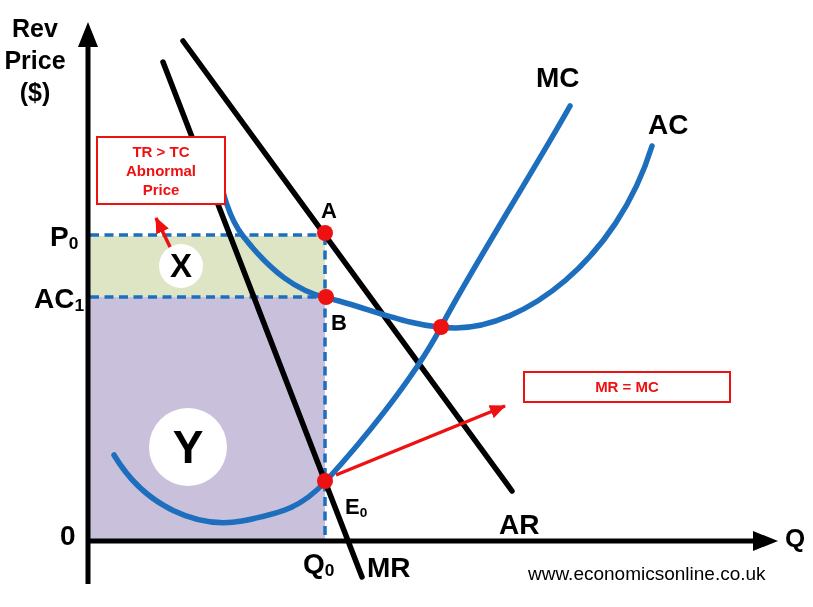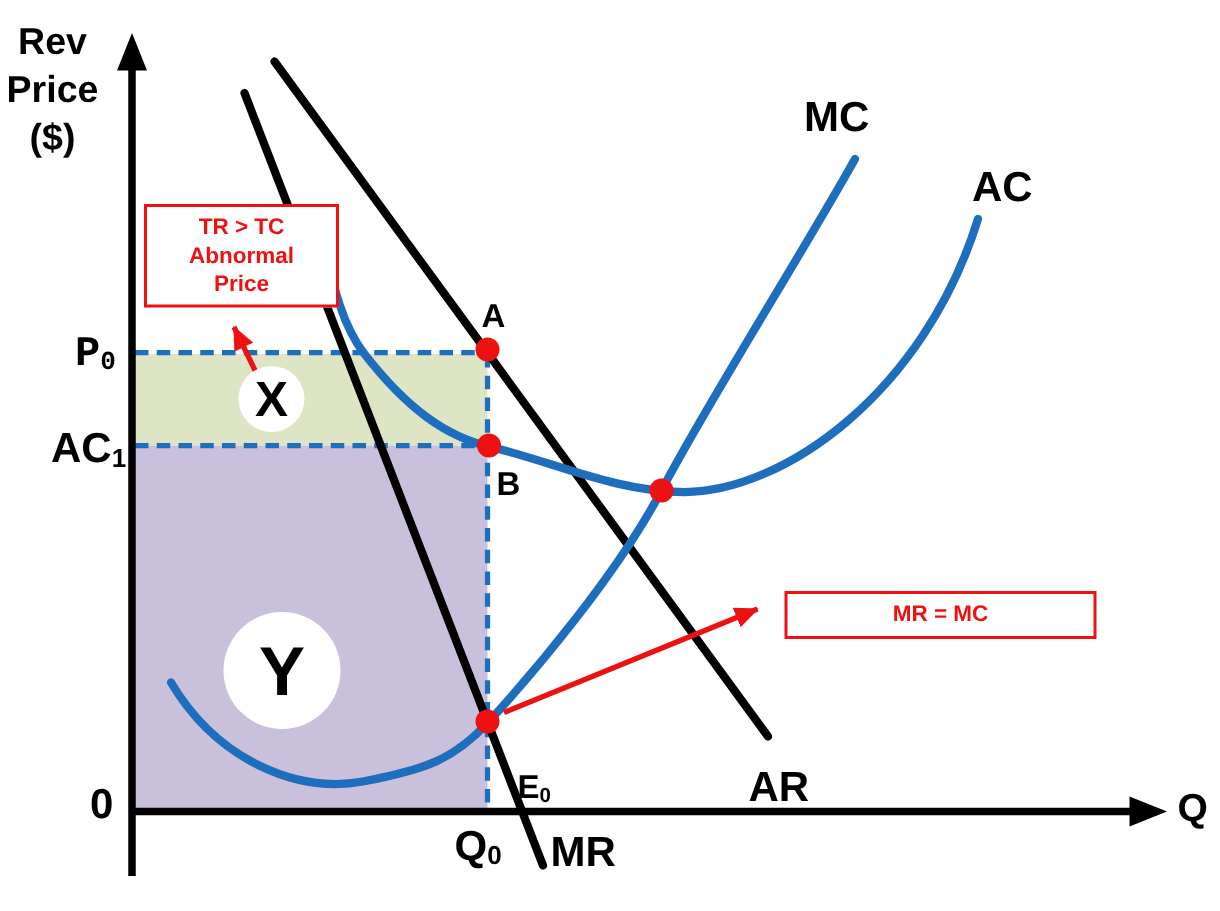--- a/index.html
+++ b/index.html
@@ -67,49 +67,50 @@
     <circle cx="441" cy="327" r="8" fill="#ee1111"></circle>
     <circle cx="325" cy="481" r="8" fill="#ee1111"></circle>
   </svg>
 
   <div class="lbl ytitle" style="left:2px;top:12px;">
     <div>Rev</div>
     <div>Price</div>
     <div>($)</div>
   </div>
 
-  <div class="lbl" style="left:50px;top:222px;font-family:Liberation Mono, monospace;">
+  <div class="lbl" style="left:50px;top:222px;">
     <span>P</span><span class="sub">0</span>
   </div>
   <div class="lbl" style="left:34px;top:284px;">
     <span>AC</span><span class="sub">1</span>
   </div>
   <div class="lbl" style="left:60px;top:521px;">0</div>
   <div class="lbl" style="left:303px;top:549px;">
     <span>Q</span><span class="sub">0</span>
   </div>
   <div class="lbl" style="left:785px;top:525px;font-size:26px;">Q</div>
 
   <div class="lbl" style="left:536px;top:63px;">MC</div>
   <div class="lbl" style="left:648px;top:110px;">AC</div>
   <div class="lbl" style="left:499px;top:487px;margin-top:23px;">AR</div>
   <div class="lbl" style="left:367px;top:553px;">MR</div>
 
   <div class="lbl pt" style="left:321px;top:199px;">A</div>
   <div class="lbl pt" style="left:331px;top:311px;">B</div>
-  <div class="lbl pt" style="left:345px;top:513px;">
+  <div class="lbl pt" style="left:345px;top:495px;">
     <span>E</span><span class="sub">0</span>
   </div>
 
   <div class="lbl circle-letter" style="left:160px;top:247px;width:42px;font-size:33px;line-height:38px;">X</div>
   <div class="lbl circle-letter" style="left:163px;top:420px;width:50px;font-size:46px;line-height:54px;">Y</div>
 
   <div class="redbox" style="left:96px;top:136px;width:94px;padding:4px 16px;">
     <div>TR &gt; TC</div>
     <div>Abnormal</div>
     <div>Price</div>
   </div>
-  <div class="redbox" style="left:523px;top:371px;width:204px;padding:4px 0;line-height:20px;margin-top:23px;">
+  <div class="redbox" style="left:523px;top:371px;width:204px;padding:4px 0;line-height:20px;">
     <div>MR = MC</div>
   </div>
 
+  <div class="watermark" style="left:528px;top:563px;">www.economicsonline.co.uk</div>
 
 </div>
 
 </body></html>

